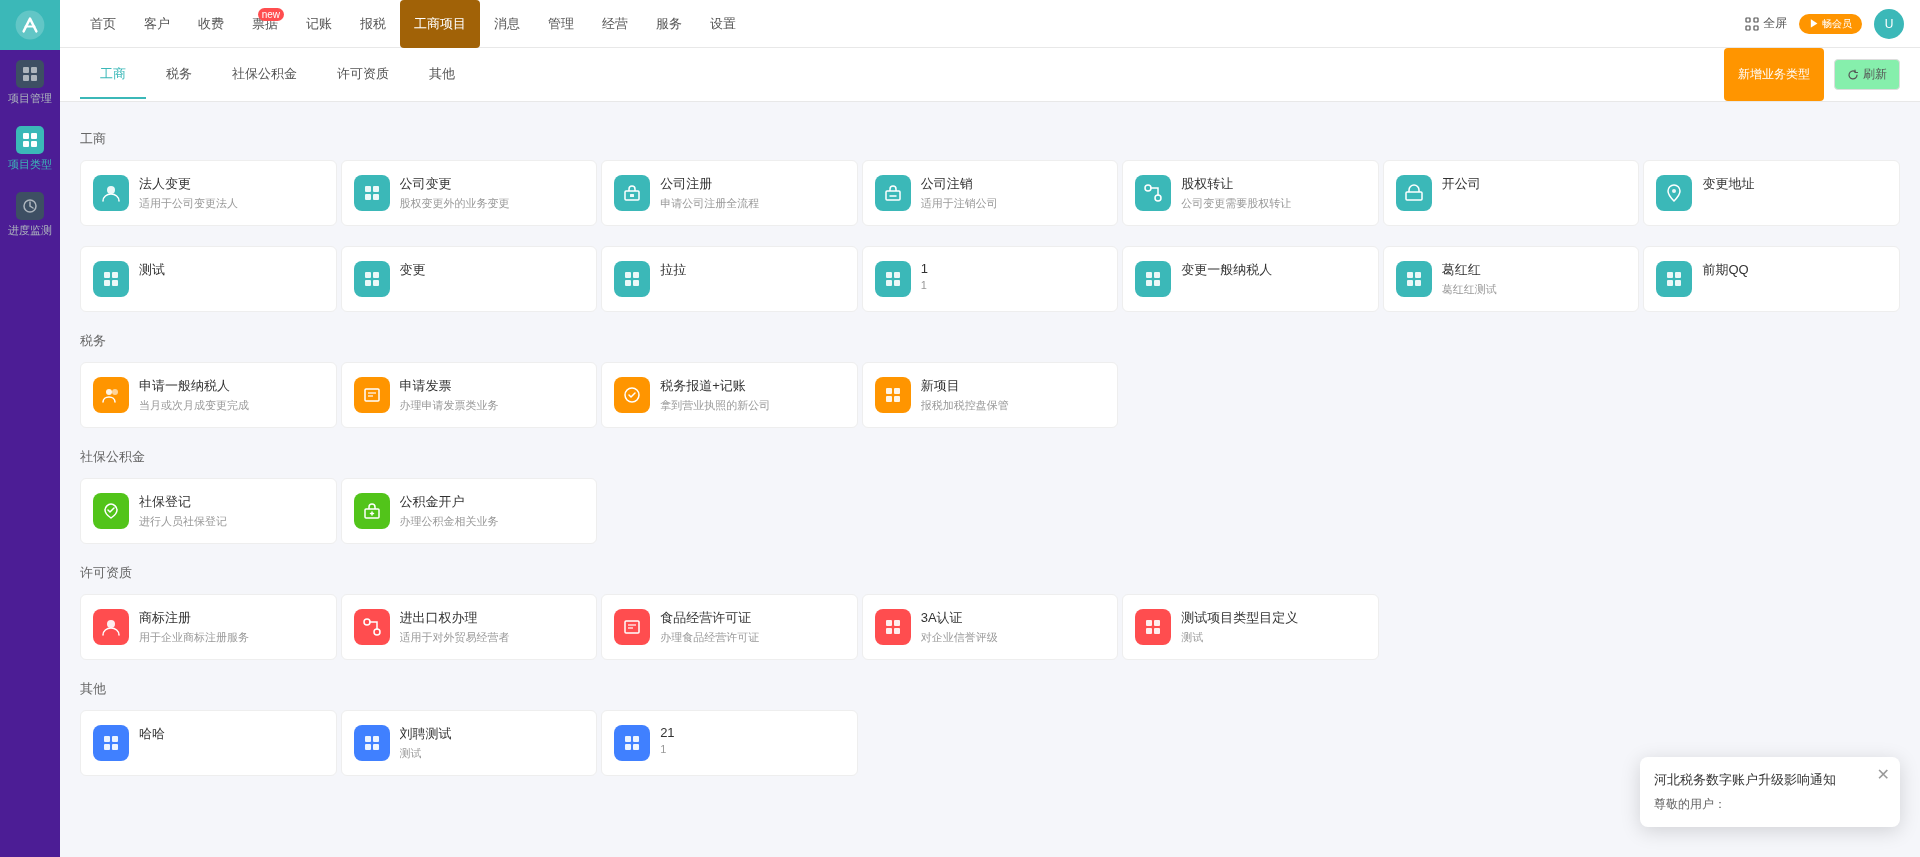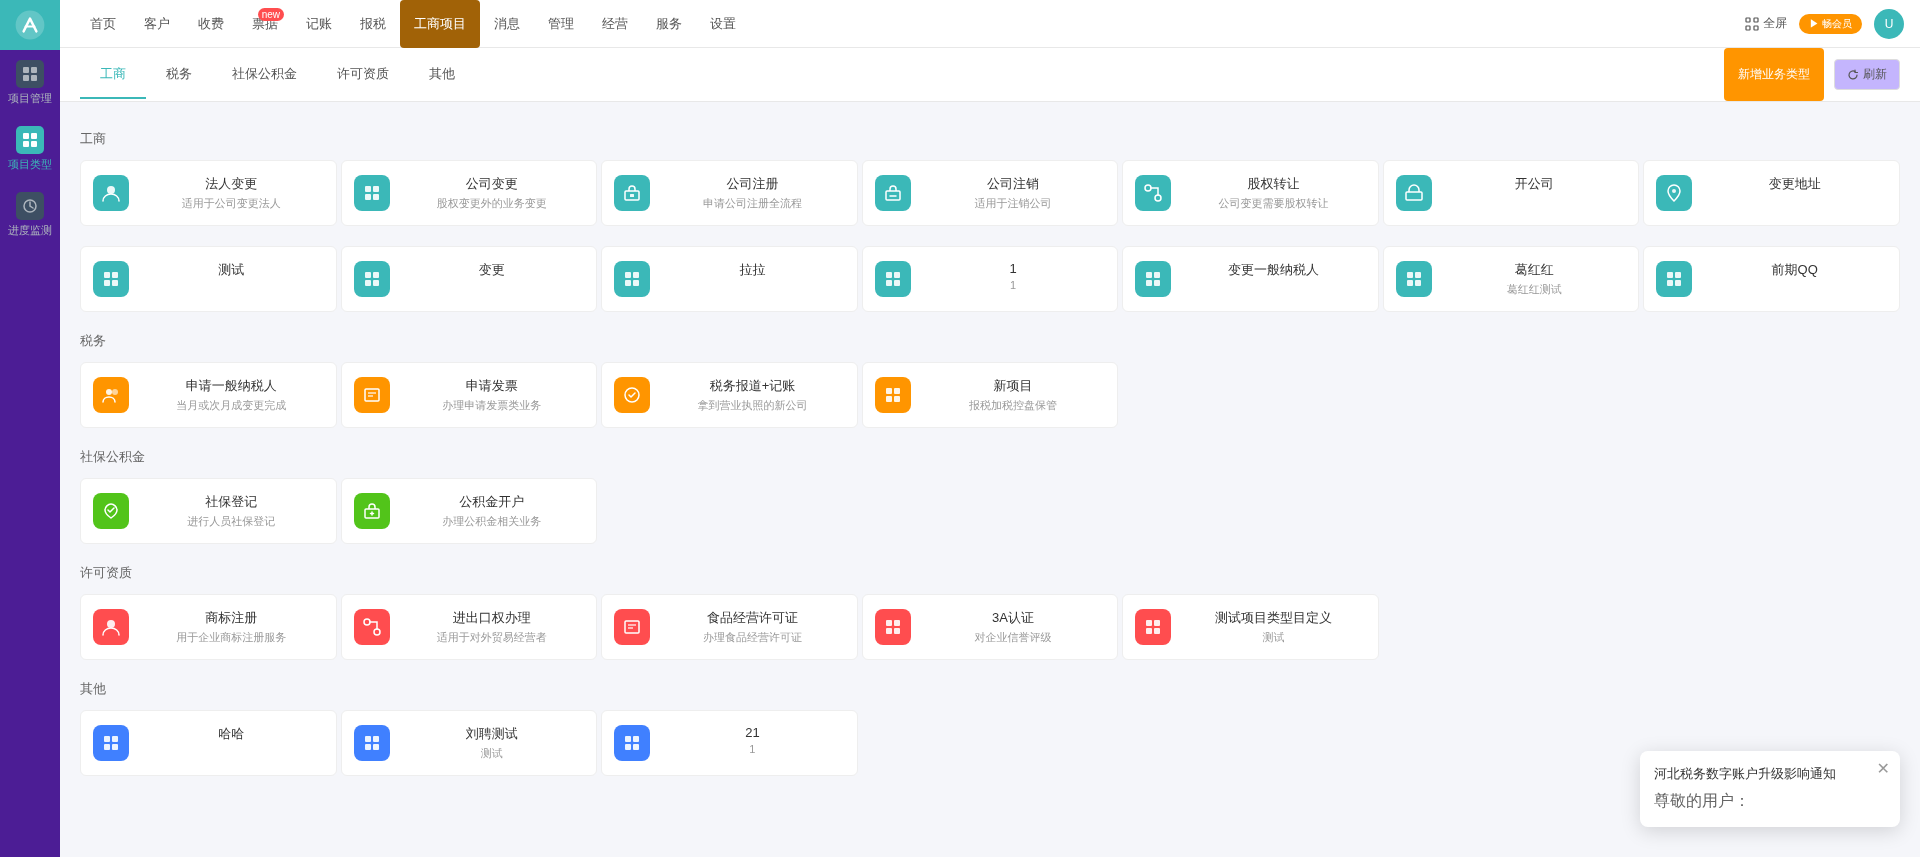--- a/index.html
+++ b/index.html
@@ -74,35 +74,35 @@
     }
     .subtab.active { color: #3bb8b8; border-bottom-color: #3bb8b8; font-weight: 500; }
     .subtab-actions {
       margin-left: auto; display: flex; align-items: center; gap: 10px;
     }
     .btn-new-type {
       background: #ff9500; color: #fff; border: none; padding: 18px 14px;
       border-radius: 4px; cursor: pointer; font-size: 12px;
     }
     .btn-refresh {
-      background: #c4b5fd; color: #555; border: 1px solid #ddd; padding: 6px 12px;
+      background: #86efac; color: #555; border: 1px solid #ddd; padding: 6px 12px;
       border-radius: 4px; cursor: pointer; font-size: 12px; display: flex; align-items: center; gap: 4px;
     }
 
     
     .content {
       padding: 20px;
     }
 
     
     .section-title {
       font-size: 13px; color: #666; margin-bottom: 12px; margin-top: 8px;
     }
     .cards-grid {
-      display: grid; grid-template-columns: repeat(7, 1fr); gap: 4px; margin-bottom: 20px; text-align: center;
+      display: grid; grid-template-columns: repeat(7, 1fr); gap: 4px; margin-bottom: 20px;
     }
     .card {
       background: #fff; border-radius: 6px; padding: 14px 12px;
       display: flex; align-items: flex-start; gap: 10px; cursor: pointer;
       border: 1px solid #eee; transition: box-shadow 0.2s;
     }
     .card-icon {
       width: 36px; height: 36px; border-radius: 8px; flex-shrink: 0;
       display: flex; align-items: center; justify-content: center; font-size: 18px; color: #fff;
     }
@@ -115,21 +115,21 @@
     .card-name { font-size: 13px; color: #333; font-weight: 500; white-space: nowrap; overflow: hidden; text-overflow: ellipsis; }
     .card-desc { font-size: 11px; color: #999; margin-top: 3px; white-space: nowrap; overflow: hidden; text-overflow: ellipsis; }
 
     
     .notification-popup {
       position: fixed; bottom: 30px; right: 20px; width: 260px;
       background: #fff; border-radius: 8px; box-shadow: 0 4px 20px rgba(0,0,0,0.15);
       padding: 14px; z-index: 200;
     }
     .notif-title { font-size: 13px; color: #333; margin-bottom: 6px; }
-    .notif-content { font-size: 16px; color: #666; line-height: 1.5; }
+    .notif-content { font-size: 12px; color: #666; line-height: 1.5; }
     .notif-close {
       position: absolute; top: 8px; right: 10px; cursor: pointer; color: #999; font-size: 16px;
     }
   </style>
 </head>
 <body>
 
 <div class="sidebar">
   <div class="sidebar-logo">
     <svg viewBox="0 0 40 40" fill="none">

